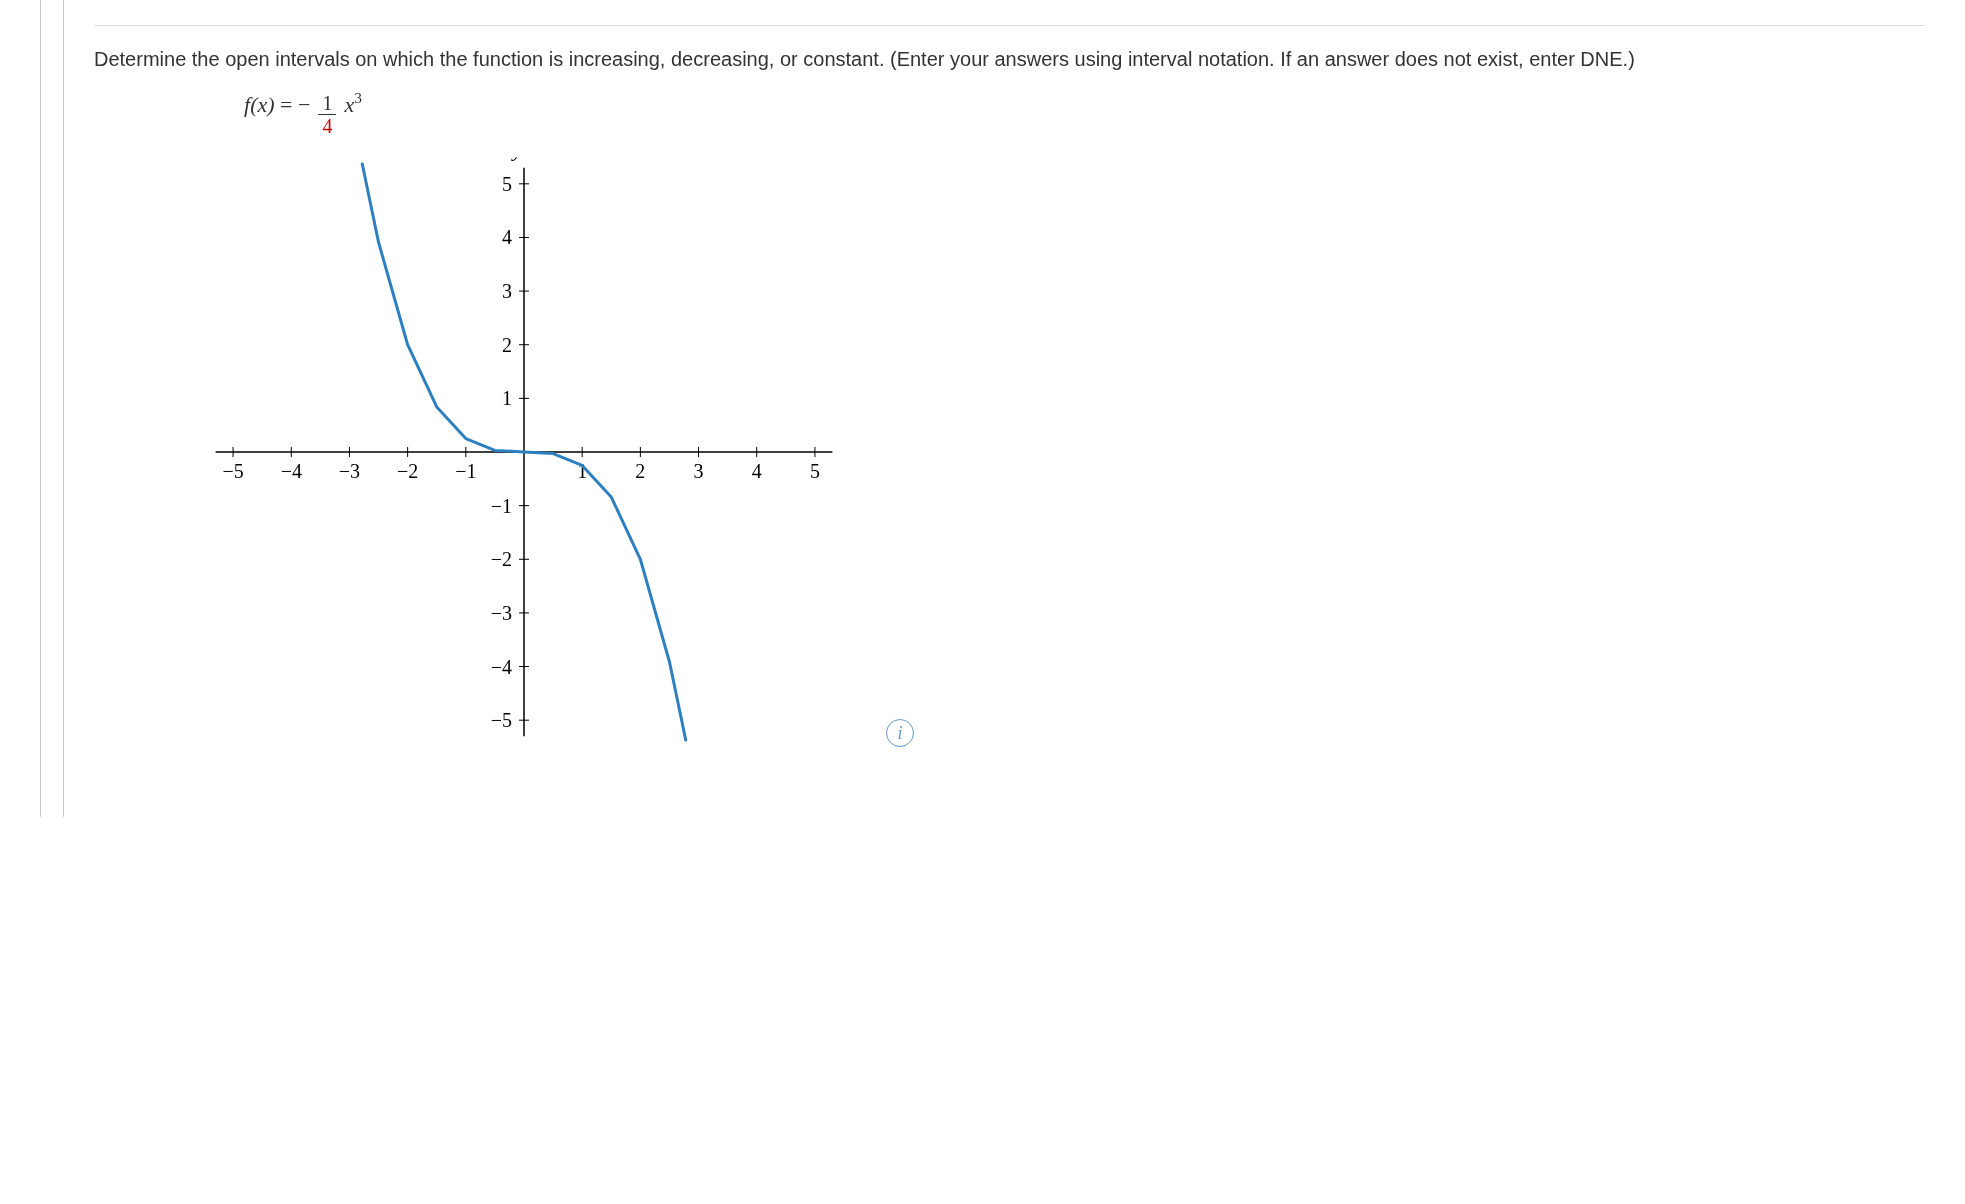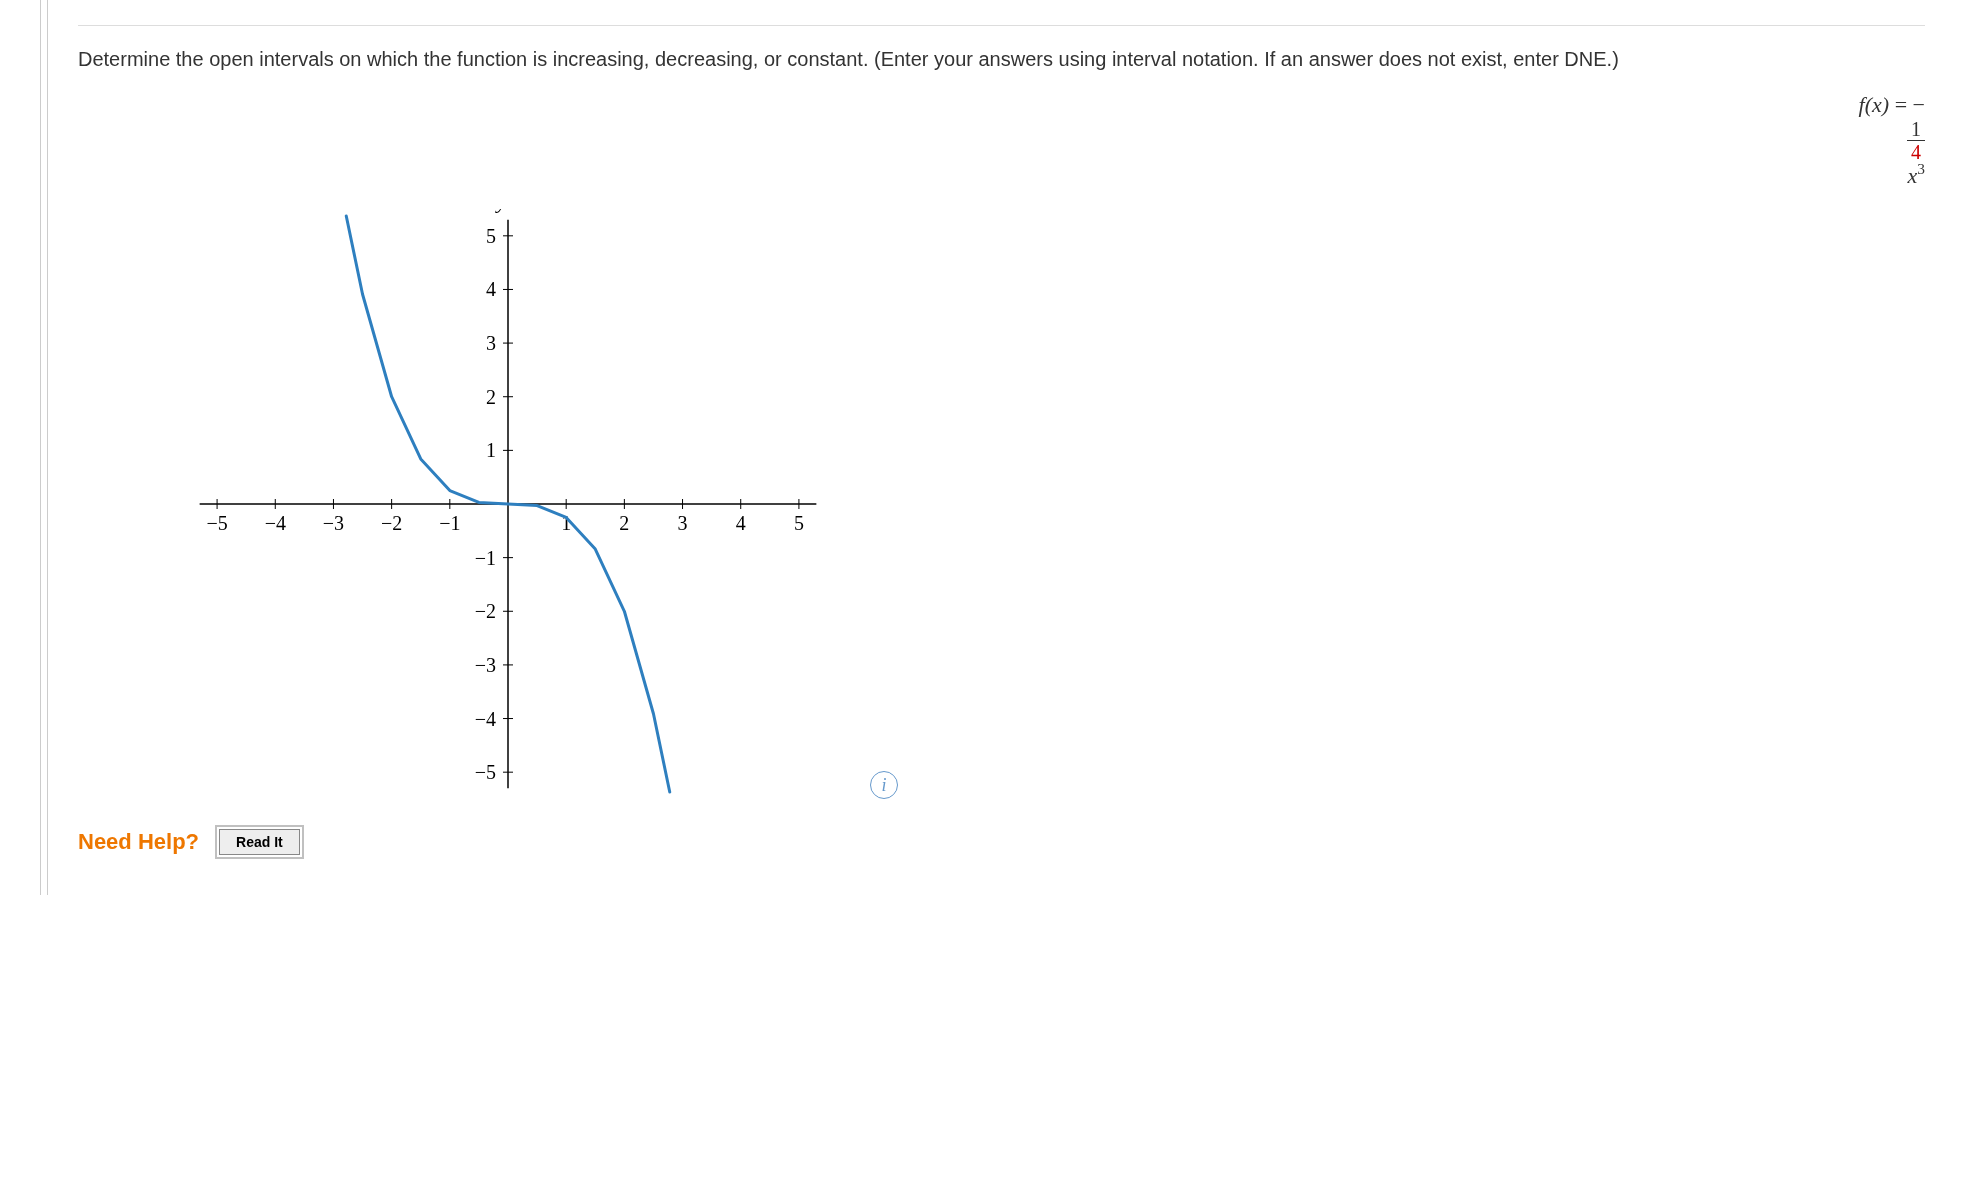--- a/index.html
+++ b/index.html
@@ -6,21 +6,21 @@
     font-family: Verdana, Geneva, sans-serif;
     font-size: 20px;
     color: #333;
     margin: 0;
     padding: 0;
     background: #fff;
   }
   .outer {
     border-left: 1px solid #ccc;
     margin-left: 40px;
-    padding: 0 0 0 0;
+    padding: 0 0 0 16px;
   }
   .inner {
     border-left: 1px solid #ccc;
     margin-left: 6px;
     padding: 25px 40px 40px 30px;
   }
   .topsep {
     border-top: 1px solid #ddd;
     margin: 0 0 18px 0;
   }
@@ -30,22 +30,22 @@
   }
   
   .formula {
     margin: 10px 0 20px 150px;
     font-family: Georgia, 'Times New Roman', serif;
     font-size: 22px;
     font-style: italic;
   }
   .formula .row {
     display: flex;
-    align-items: flex-end;
-    flex-direction: column;
+    align-items: flex-start;
+    gap: 8px;
   }
   .frac {
     display: inline-flex;
     flex-direction: column;
     align-items: center;
     font-style: normal;
     font-family: Georgia, serif;
     font-size: 20px;
     line-height: 1.1;
   }
@@ -200,22 +200,18 @@
             <line x1="315" y1="26.81818181818187" x2="325" y2="26.81818181818187" stroke="#000"></line>
             <text x="308" y="33.81818181818187" text-anchor="end" font-family="Georgia" font-size="20" fill="#000">5</text>
             <text x="648.1818181818181" y="301" font-family="Georgia" font-style="italic" font-size="22" fill="#000">x</text>
             <text x="314" y="-1.272727272727252" font-family="Georgia" font-style="italic" font-size="22" fill="#000" text-anchor="middle">y</text>
             <path d="M158.25454545454548 6.9727272727272975 L174.54545454545453 85.28181818181821 L203.63636363636363 187.72727272727275 L232.72727272727272 249.94545454545454 L261.8181818181818 281.59090909090907 L290.90909090909093 293.3909090909091 L320 295 L349.09090909090907 296.6090909090909 L378.1818181818182 308.40909090909093 L407.27272727272725 340.0545454545454 L436.3636363636364 402.27272727272725 L465.45454545454544 504.71818181818185 L481.74545454545455 583.0272727272727 " stroke="#2e7fbf" stroke-width="3" fill="none" stroke-linecap="round" stroke-linejoin="round"></path>
           </svg>
       <div class="info-circle">i</div>
     </div>
 
 
-    <div class="help-row">
-      <span class="need-help">Need Help?</span>
-      <button class="read-it-btn">Read It</button>
-    </div>
 
   </div>
 </div>
 <div class="cursor-dot"></div>
 <div class="global-bottom-line"></div>
 </div>
 
 </body></html>

